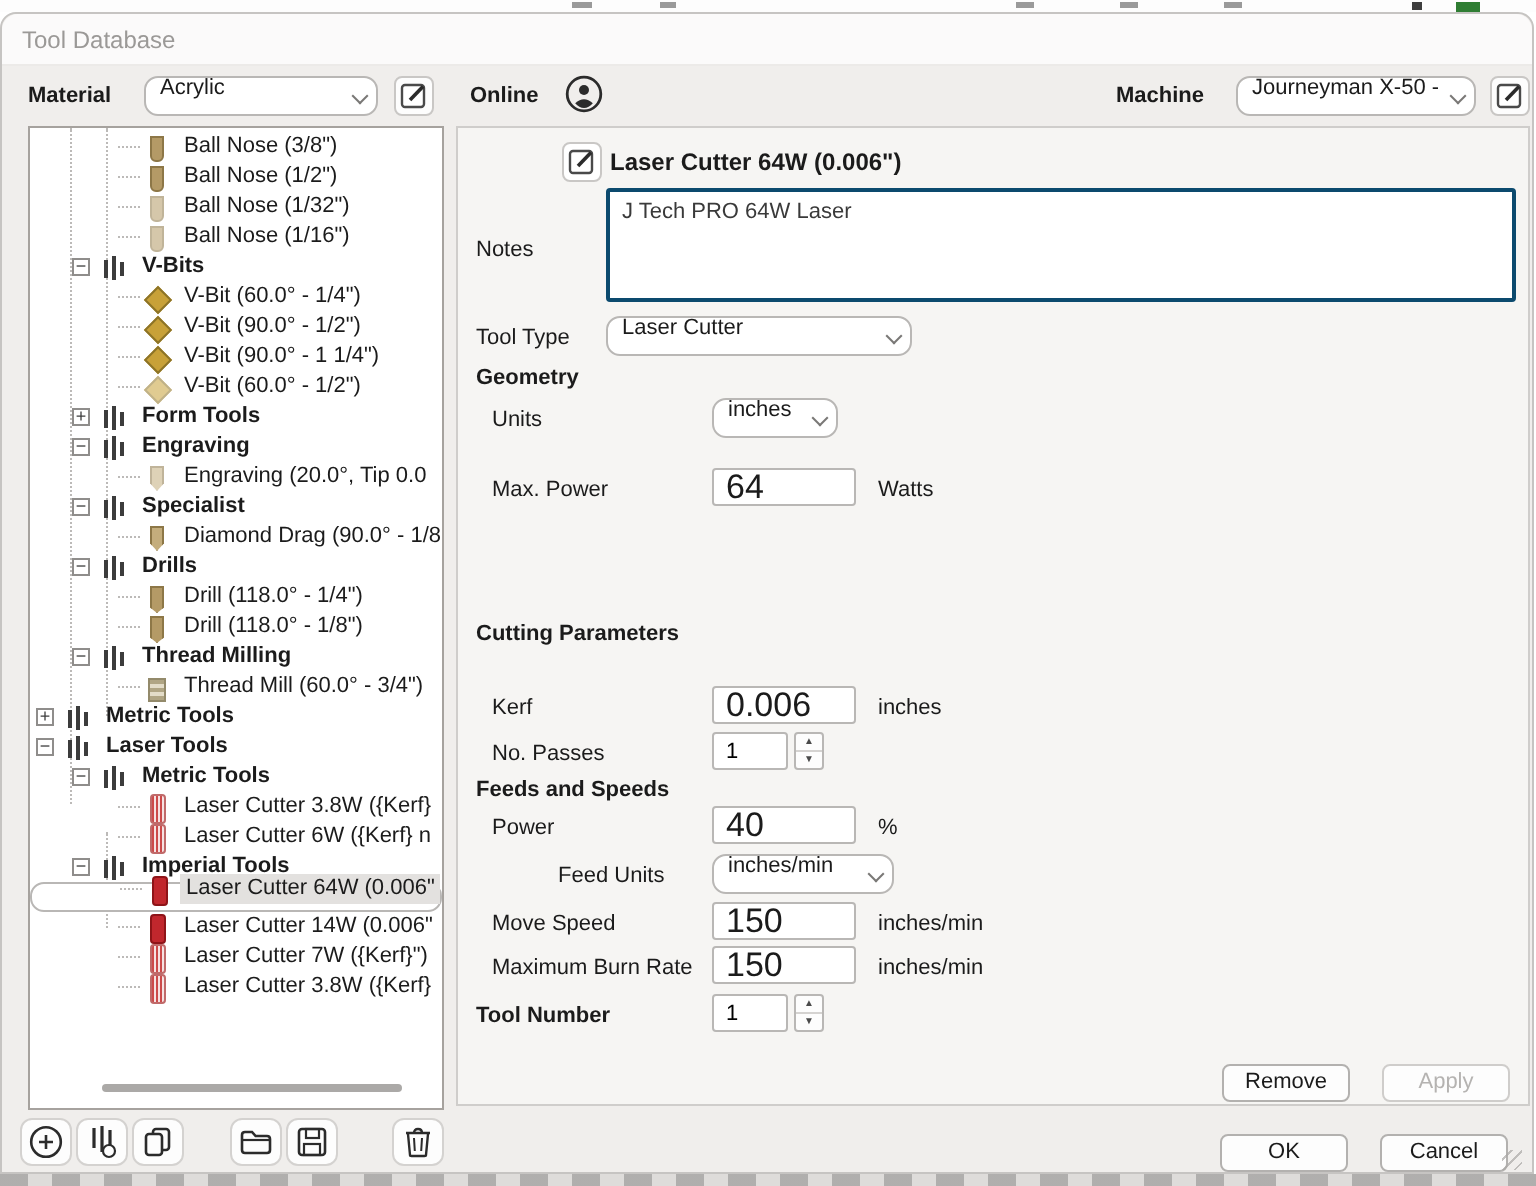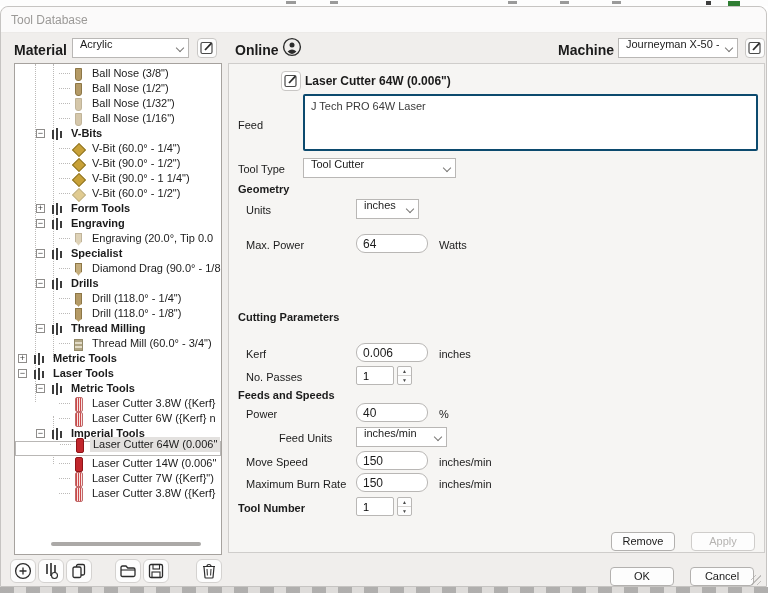--- a/index.html
+++ b/index.html
@@ -16,22 +16,22 @@
     background-image:repeating-linear-gradient(90deg, rgba(90,90,90,.35) 0 14px, rgba(0,0,0,0) 14px 26px); }
 
   
   .dialog { position:absolute; top:6px; left:0; width:767px; height:581px; background:#f0eeec;
     border:1px solid #c6c4c2; border-radius:8px 8px 0 0; }
   .titlebar { position:absolute; top:0; left:0; right:0; height:26px; background:#fbfafa;
     border-radius:8px 8px 0 0; border-bottom:1px solid #eceae8; }
   .title { position:absolute; left:10px; top:6px; font-size:12px; color:#9b9997; }
 
   
-  .hlabel { position:absolute; font-weight:bold; font-size:14px;text-align:right; }
-  .sel { background:#fff; border:1px solid #b9b7b5; border-radius:0; height:20px;
+  .hlabel { position:absolute; font-weight:bold; font-size:11px;text-align:right; }
+  .sel { background:#fff; border:1px solid #b9b7b5; border-radius:7px; height:20px;
     display:flex; align-items:center; padding:0 18px 8px 7px; position:absolute; cursor:default; }
   .sel .chev { position:absolute; right:5px; top:6px; width:6px; height:6px;
     border-right:1.4px solid #7a7876; border-bottom:1.4px solid #7a7876; transform:rotate(45deg); }
   .iconbtn { position:absolute; width:20px; height:20px; background:#fdfdfd; border:1px solid #c9c7c5;
     border-radius:4px; display:flex; align-items:center; justify-content:center; }
   .iconbtn svg, .toolbtn svg { display:block; }
 
   
   .tree-panel { position:absolute; left:13px; top:56px; width:208px; height:492px; background:#fff;
     border:1px solid #a6a29e; overflow:hidden; }
@@ -68,22 +68,22 @@
   .trow.sel .tlabel { background:#e3e1df; }
   .trow.bold .tlabel { font-weight:bold; }
   .hscroll { position:absolute; left:36px; top:478px; width:150px; height:4px; background:#aba9a7; border-radius:2px; }
 
   
   .dp-label { position:absolute; font-size:11px; }
   .dp-head { position:absolute; font-size:11px; font-weight:bold; }
   .toolname { position:absolute; left:76px; top:10px; font-size:12px; font-weight:bold; }
   .notes { position:absolute; left:74px; top:30px; width:455px; height:57px; background:#fff;
     border:2px solid #0c4a6e; border-radius:2px; padding:4px 6px; font-size:11px; color:#3a3a3a; }
-  .inp { position:absolute; height:19px; background:#fff; border:1px solid #b9b7b5; border-radius:9px;
-    font-family:"Liberation Sans",sans-serif; font-size:12px; padding:0 6px; color:#1b1b1b; }
+  .inp { position:absolute; height:19px; background:#fff; border:1px solid #b9b7b5; border-radius:2px;
+    font-family:"Liberation Sans",sans-serif; font-size:17px; padding:0 6px; color:#1b1b1b; }
   .spin { position:absolute; display:flex; }
   .spin .inp2 { width:38px; height:19px; background:#fff; border:1px solid #b9b7b5; border-radius:2px;
     font-family:"Liberation Sans",sans-serif; font-size:11px; padding:0 6px; }
   .spin .arrows { width:15px; height:19px; margin-left:3px; border:1px solid #b9b7b5; border-radius:2px;
     background:#fdfdfd; display:flex; flex-direction:column; }
   .spin .arrows span { flex:1; font-size:5px; line-height:8px; text-align:center; color:#4a4a4a; }
   .spin .arrows span:first-child { border-bottom:1px solid #d5d3d1; }
 
   .btn { position:absolute; width:64px; height:19px; background:#fdfdfd; border:1px solid #b3b1af;
     border-radius:4px; font-family:"Liberation Sans",sans-serif; font-size:11px; color:#1b1b1b;
@@ -311,26 +311,26 @@
       <div class="iconbtn" style="left:52px; top:7px; background:#fff;">
         <span>
           <svg width="14" height="14" viewBox="0 0 14 14">
               <rect x="1" y="1.5" width="11" height="11" rx="1.5" fill="#fff" stroke="#4a4a4a" stroke-width="1.2"></rect>
               <path d="M5 9 L11.5 2.2" stroke="#2b2b2b" stroke-width="1.8" fill="none"></path>
             </svg>
         </span>
       </div>
       <div class="toolname">Laser Cutter 64W (0.006")</div>
 
-      <div class="dp-label" style="left:9px; top:55px;">Feed</div>
+      <div class="dp-label" style="left:9px; top:55px;">Notes</div>
       <div class="notes">J Tech PRO 64W Laser</div>
 
       <div class="dp-label" style="left:9px; top:99px;">Tool Type</div>
       <div class="sel" style="left:74px; top:94px; width:153px;">
-        <span>Tool Cutter</span>
+        <span>Laser Cutter</span>
         <span class="chev"></span>
       </div>
 
       <div class="dp-head" style="left:9px; top:119px;">Geometry</div>
       <div class="dp-label" style="left:17px; top:140px;">Units</div>
       <div class="sel" style="left:127px; top:135px; width:63px;">
         <span>inches</span>
         <span class="chev"></span>
       </div>
 

